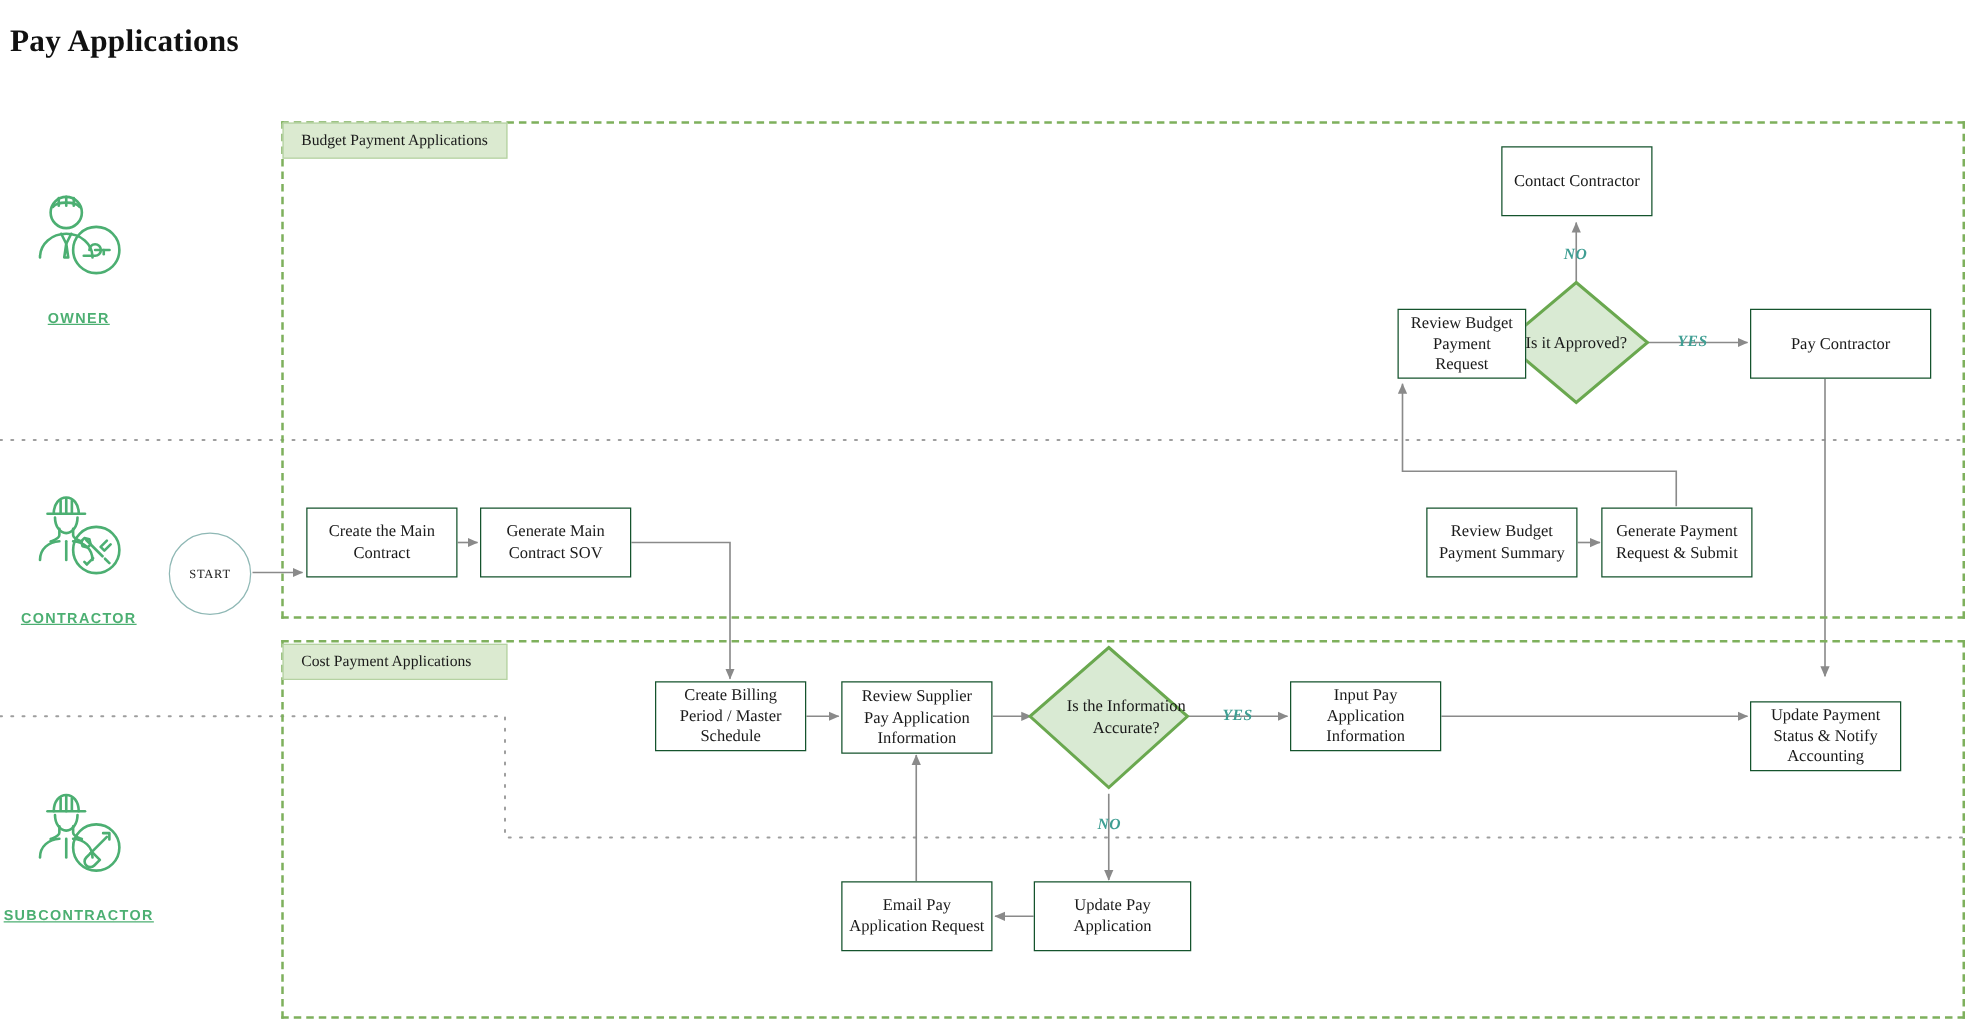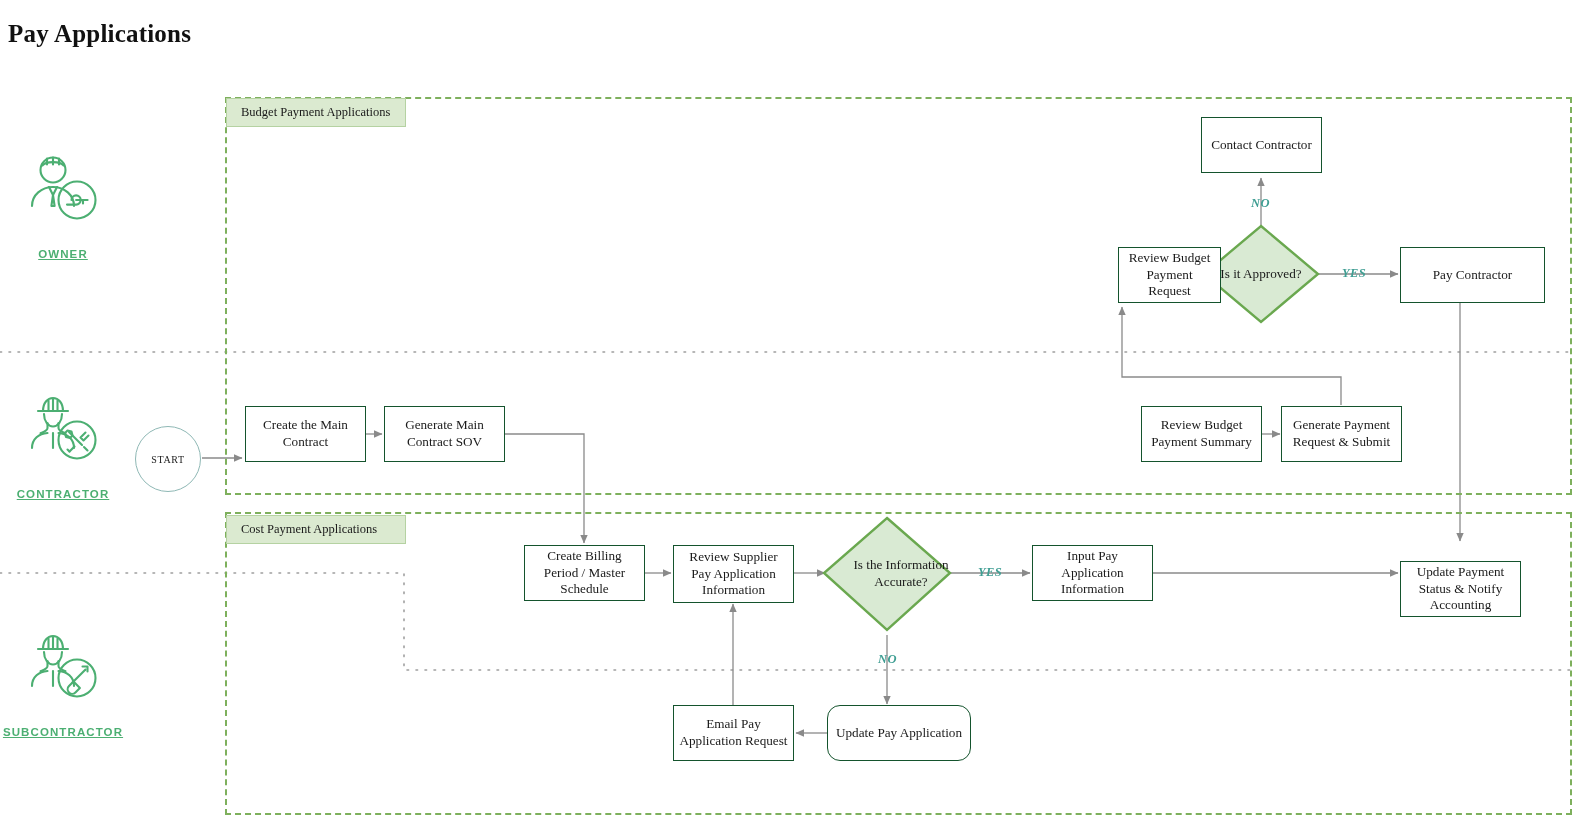--- a/index.html
+++ b/index.html
@@ -225,21 +225,21 @@
   <div class="node" style="left:524px;top:545px;width:121px;height:56px;">Create Billing Period / Master Schedule</div>
 
   <div class="node" style="left:673px;top:545px;width:121px;height:58px;">Review Supplier Pay Application Information</div>
 
   <div class="node" style="left:1032px;top:545px;width:121px;height:56px;">Input Pay Application Information</div>
 
   <div class="node" style="left:1400px;top:545px;width:121px;height:56px;margin-top:16px;">Update Payment Status &amp; Notify Accounting</div>
 
   <div class="node" style="left:673px;top:705px;width:121px;height:56px;">Email Pay Application Request</div>
 
-  <div class="node" style="left:827px;top:705px;width:144px;height:56px;border-radius:13px;">Update Pay Application</div>
+  <div class="node" style="left:827px;top:705px;width:126px;height:56px;">Update Pay Application</div>
 
   <div class="diamond-wrap" style="left:1204px;top:226px;width:114px;height:96px;">
     <span class="dtext">Is it Approved?</span>
   </div>
 
   <div class="diamond-wrap" style="left:824px;top:518px;width:126px;height:112px;">
     <span class="dtext" style="padding:0 14px;">Is the Information Accurate?</span>
   </div>
 
   <div class="edge-label" style="left:1251px;top:196px;">NO</div>

